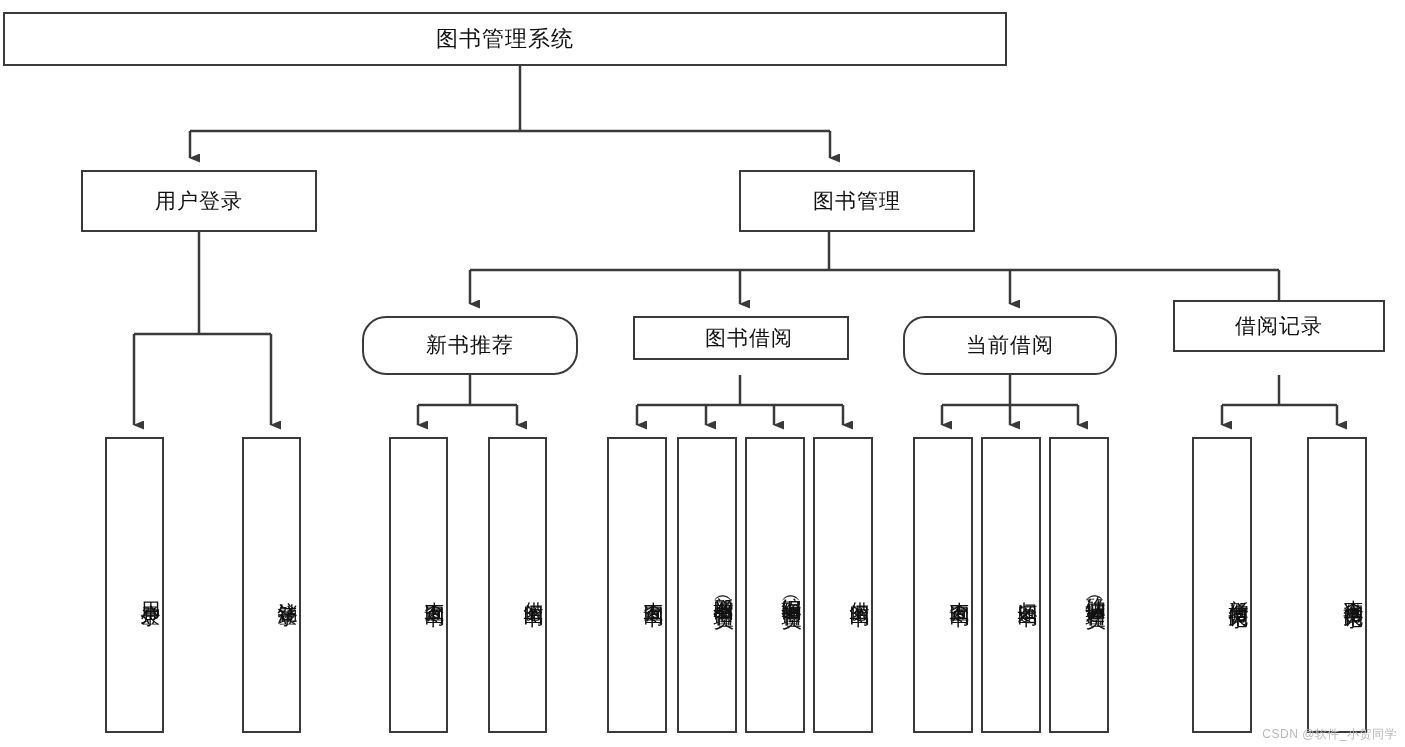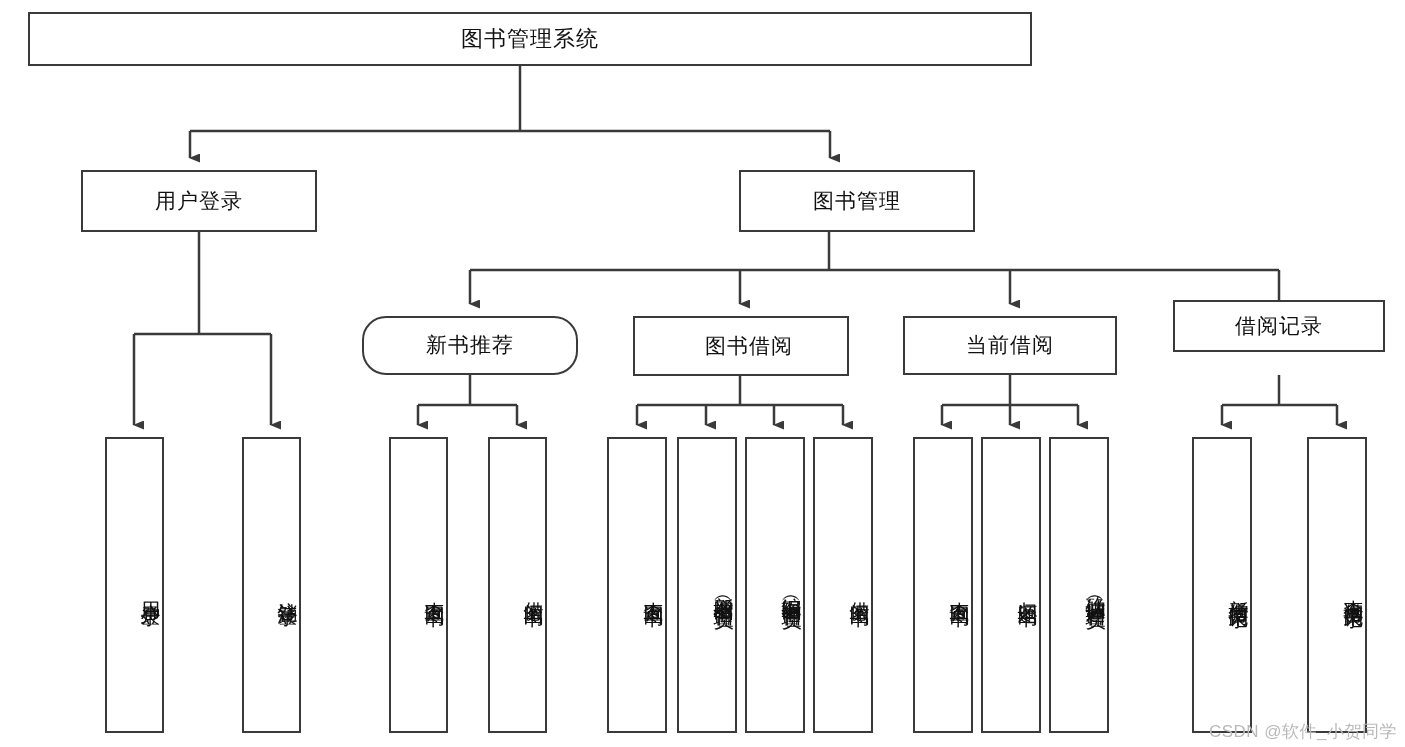--- a/index.html
+++ b/index.html
@@ -55,21 +55,21 @@
     display: block;
     text-align: left;
   }
   .node.root {
     font-size: 22px;
   }
   .watermark {
     position: absolute;
     right: 8px;
     bottom: 4px;
-    font-size: 17px;
+    font-size: 12px;
     color: #b9b9b9;
     white-space: nowrap;
     letter-spacing: 0.5px;
   }
 </style>
 </head>
 <body>
 
 <div id="diagram-root">
 
@@ -116,38 +116,38 @@
       <path d="M 1010 405 L 1010 425" marker-end="url(#arrowhead)"></path>
       <path d="M 1078 405 L 1078 425" marker-end="url(#arrowhead)"></path>
 
       <path d="M 1279 375 L 1279 405"></path>
       <path d="M 1222 405 L 1337 405"></path>
       <path d="M 1222 405 L 1222 425" marker-end="url(#arrowhead)"></path>
       <path d="M 1337 405 L 1337 425" marker-end="url(#arrowhead)"></path>
     </g>
   </svg>
 
-  <div class="node horiz root" style="left:28px; top:12px; width:1004px; height:54px;">
+  <div class="node horiz root" style="left:3px; top:12px; width:1004px; height:54px;">
     <span>图书管理系统</span>
   </div>
 
   <div class="node horiz" style="left:81px; top:170px; width:236px; height:62px;">
     <span>用户登录</span>
   </div>
   <div class="node horiz" style="left:711px; top:170px; width:236px; height:62px;margin-left:28px;">
     <span>图书管理</span>
   </div>
 
   <div class="node horiz" style="left:362px; top:316px; width:216px; height:59px;border-radius:24px;">
     <span>新书推荐</span>
   </div>
-  <div class="node horiz" style="left:633px; top:316px; width:216px; height:60px;padding-left:16px;">
+  <div class="node horiz" style="left:633px; top:316px; width:216px; height:44px;padding-left:16px;">
     <span>图书借阅</span>
   </div>
-  <div class="node horiz" style="left:903px; top:316px; width:214px; height:59px;">
+  <div class="node horiz" style="left:903px; top:316px; width:214px; height:59px;border-radius:22px;">
     <span>当前借阅</span>
   </div>
   <div class="node horiz" style="left:1173px; top:300px; width:212px; height:52px;">
     <span>借阅记录</span>
   </div>
 
   <div class="node vert" style="left:105px; top:437px; width:59px; height:296px;">
     <span>用户登录</span>
   </div>
   <div class="node vert" style="left:242px; top:437px; width:59px; height:296px;">

